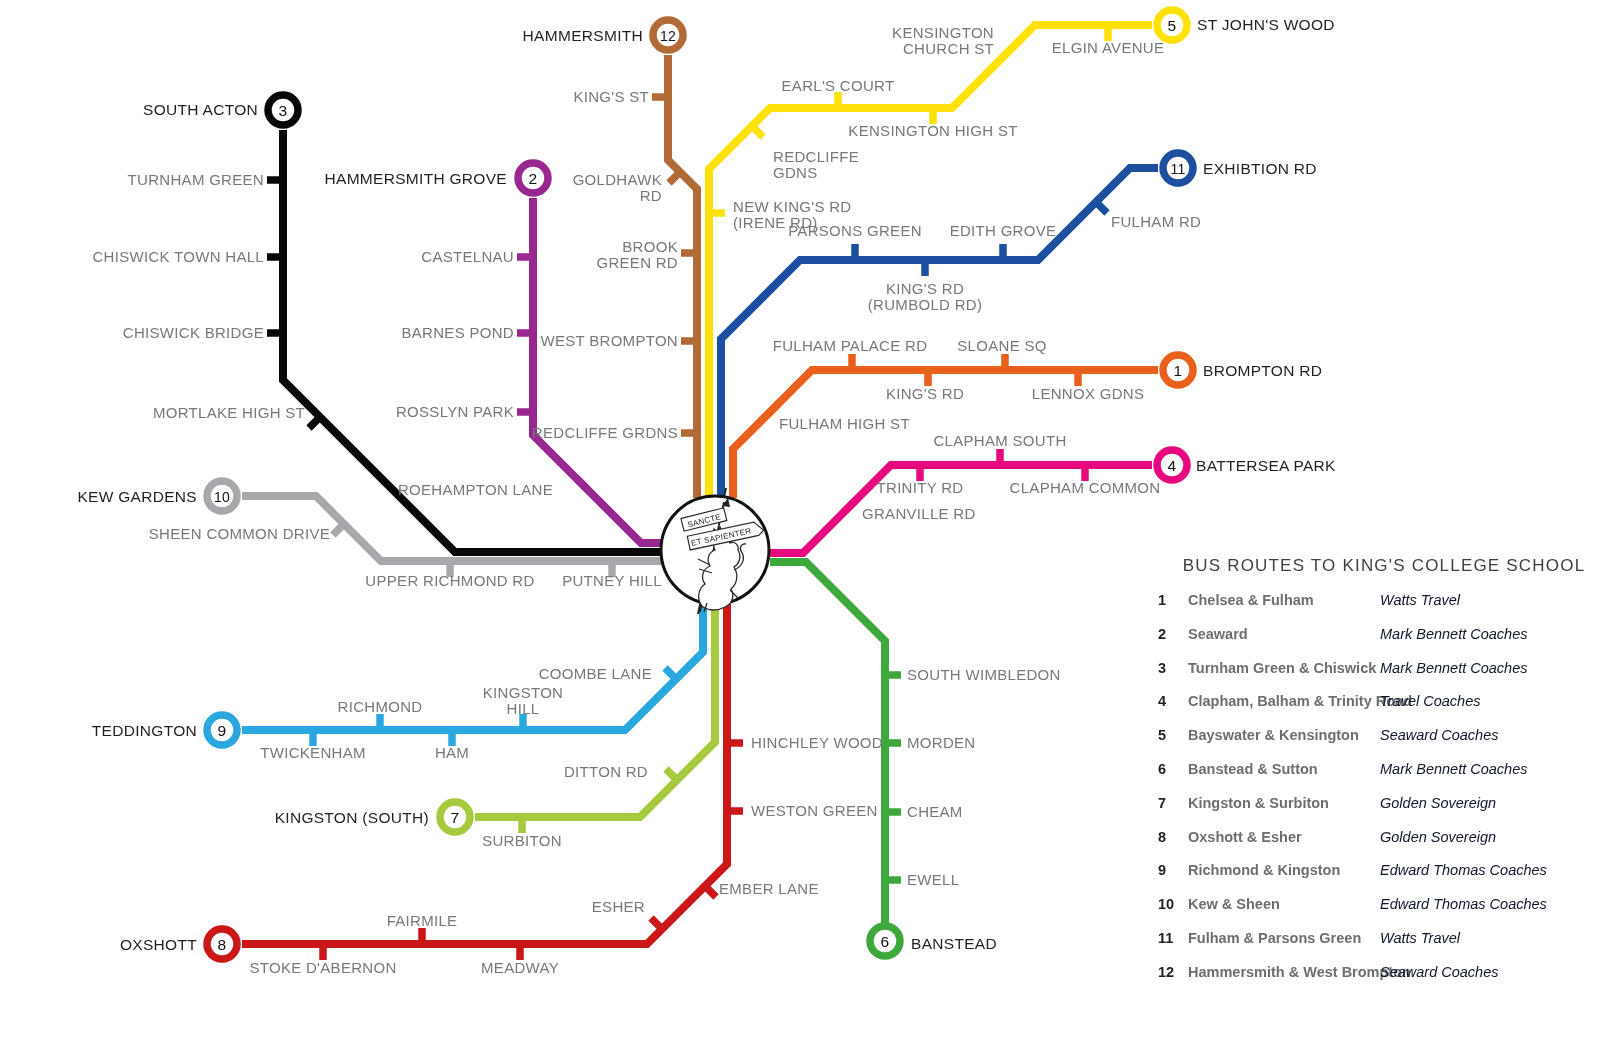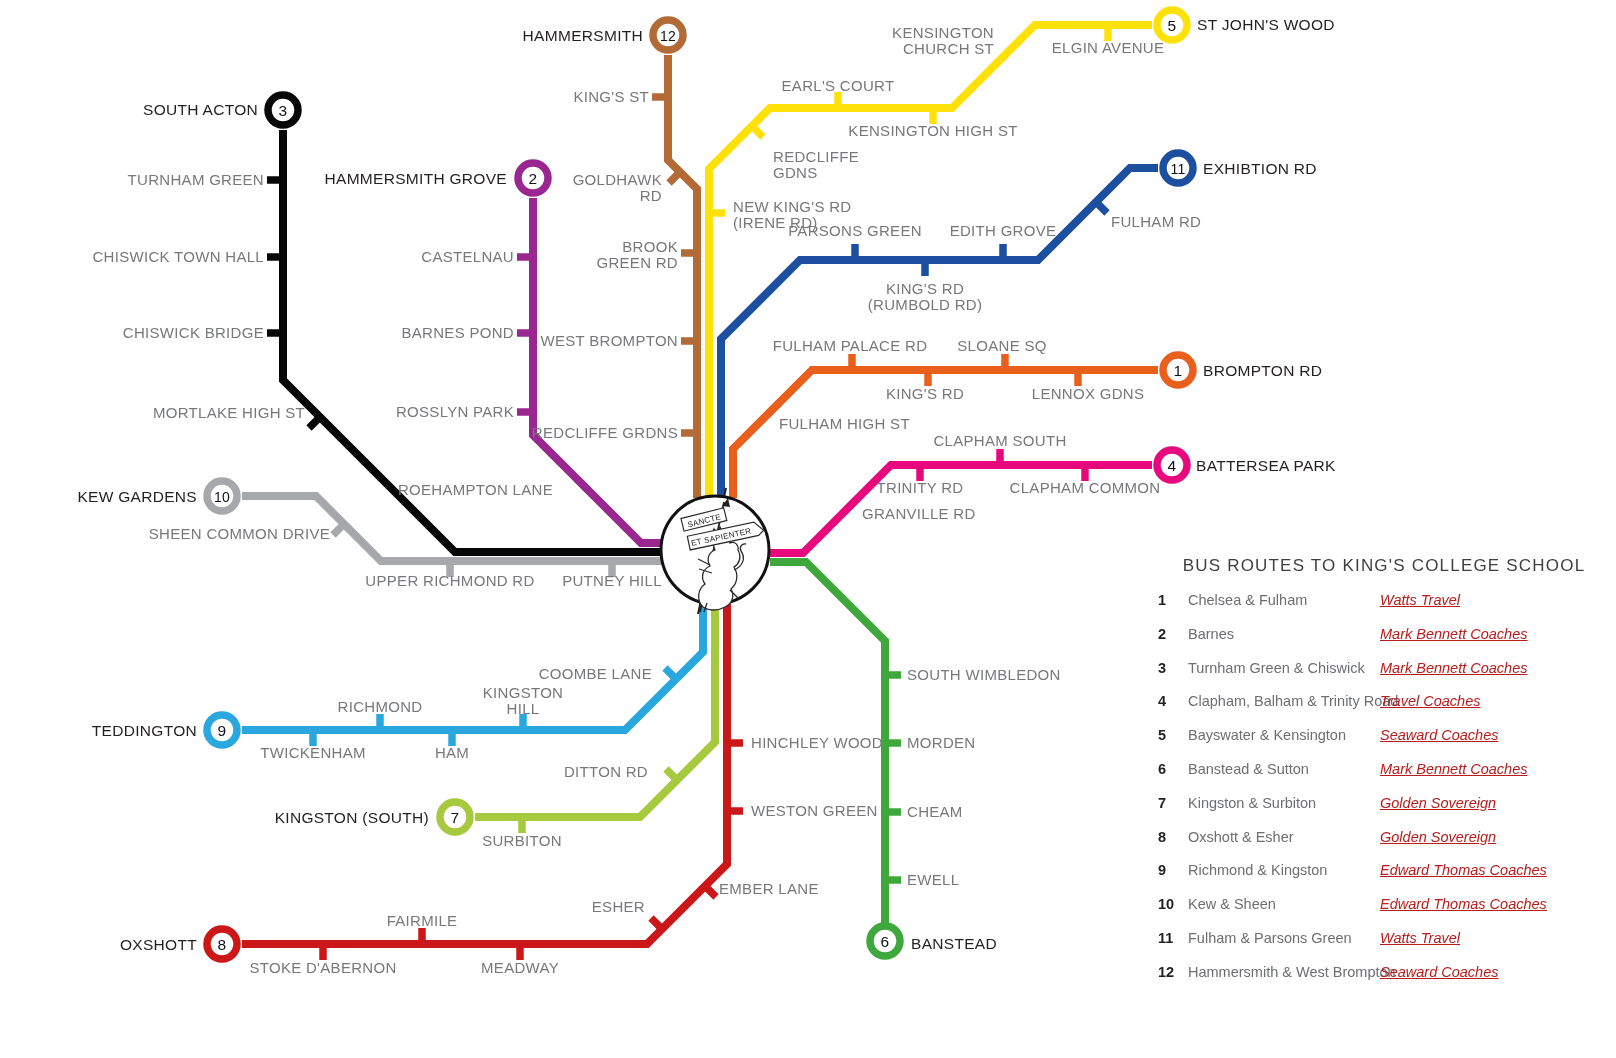--- a/index.html
+++ b/index.html
@@ -5,22 +5,22 @@
   html,body{margin:0;padding:0;background:#fff;}
   body{width:1616px;height:1058px;position:relative;overflow:hidden;
        font-family:"Liberation Sans", sans-serif;}
   #map-wrap{position:absolute;inset:0;}
   svg text{font-family:"Liberation Sans", sans-serif;letter-spacing:.3px;}
   #legend{position:absolute;left:1158px;top:556px;width:452px;}
   #legend .legend-title{font-size:17px;color:#3e3f41;letter-spacing:1.2px;
        text-align:center;margin-bottom:16px;white-space:nowrap;}
   #legend .legend-row{display:flex;align-items:baseline;height:33.8px;font-size:14.5px;}
   #legend .legend-num{width:30px;color:#231f20;font-weight:bold;flex:none;}
-  #legend .legend-name{width:192px;color:#6d6e71;flex:none;white-space:nowrap;}
-  #legend .legend-op{color:#b91c1c;font-style:italic;white-space:nowrap;text-decoration:underline;}
+  #legend .legend-name{width:192px;color:#6d6e71;flex:none;white-space:nowrap;font-weight:bold;}
+  #legend .legend-op{color:#0f172a;font-style:italic;white-space:nowrap;}
 </style>
 </head>
 <body>
 
 <div id="map-wrap">
   <svg id="map-svg" width="1616" height="1058" viewBox="0 0 1616 1058">
       <g>
         <polyline points="242,496 316,496 381,561 662,561" fill="none" stroke="#a6a8ab" stroke-width="8" stroke-linejoin="miter" stroke-linecap="butt"></polyline>
         <polyline points="283,130 283,380 455,552 662,552" fill="none" stroke="#070707" stroke-width="8" stroke-linejoin="miter" stroke-linecap="butt"></polyline>
         <polyline points="533,198 533,435 641,543 662,543" fill="none" stroke="#9a268f" stroke-width="8" stroke-linejoin="miter" stroke-linecap="butt"></polyline>
@@ -232,21 +232,21 @@
 <div id="legend">
   <div class="legend-title">BUS ROUTES TO KING'S COLLEGE SCHOOL</div>
   <div id="legend-rows">
       <div class="legend-row">
         <span class="legend-num">1</span>
         <span class="legend-name">Chelsea &amp; Fulham</span>
         <span class="legend-op">Watts Travel</span>
       </div>
       <div class="legend-row">
         <span class="legend-num">2</span>
-        <span class="legend-name">Barnes</span>
+        <span class="legend-name">Seaward</span>
         <span class="legend-op">Mark Bennett Coaches</span>
       </div>
       <div class="legend-row">
         <span class="legend-num">3</span>
         <span class="legend-name">Turnham Green &amp; Chiswick</span>
         <span class="legend-op">Mark Bennett Coaches</span>
       </div>
       <div class="legend-row">
         <span class="legend-num">4</span>
         <span class="legend-name">Clapham, Balham &amp; Trinity Road</span>

